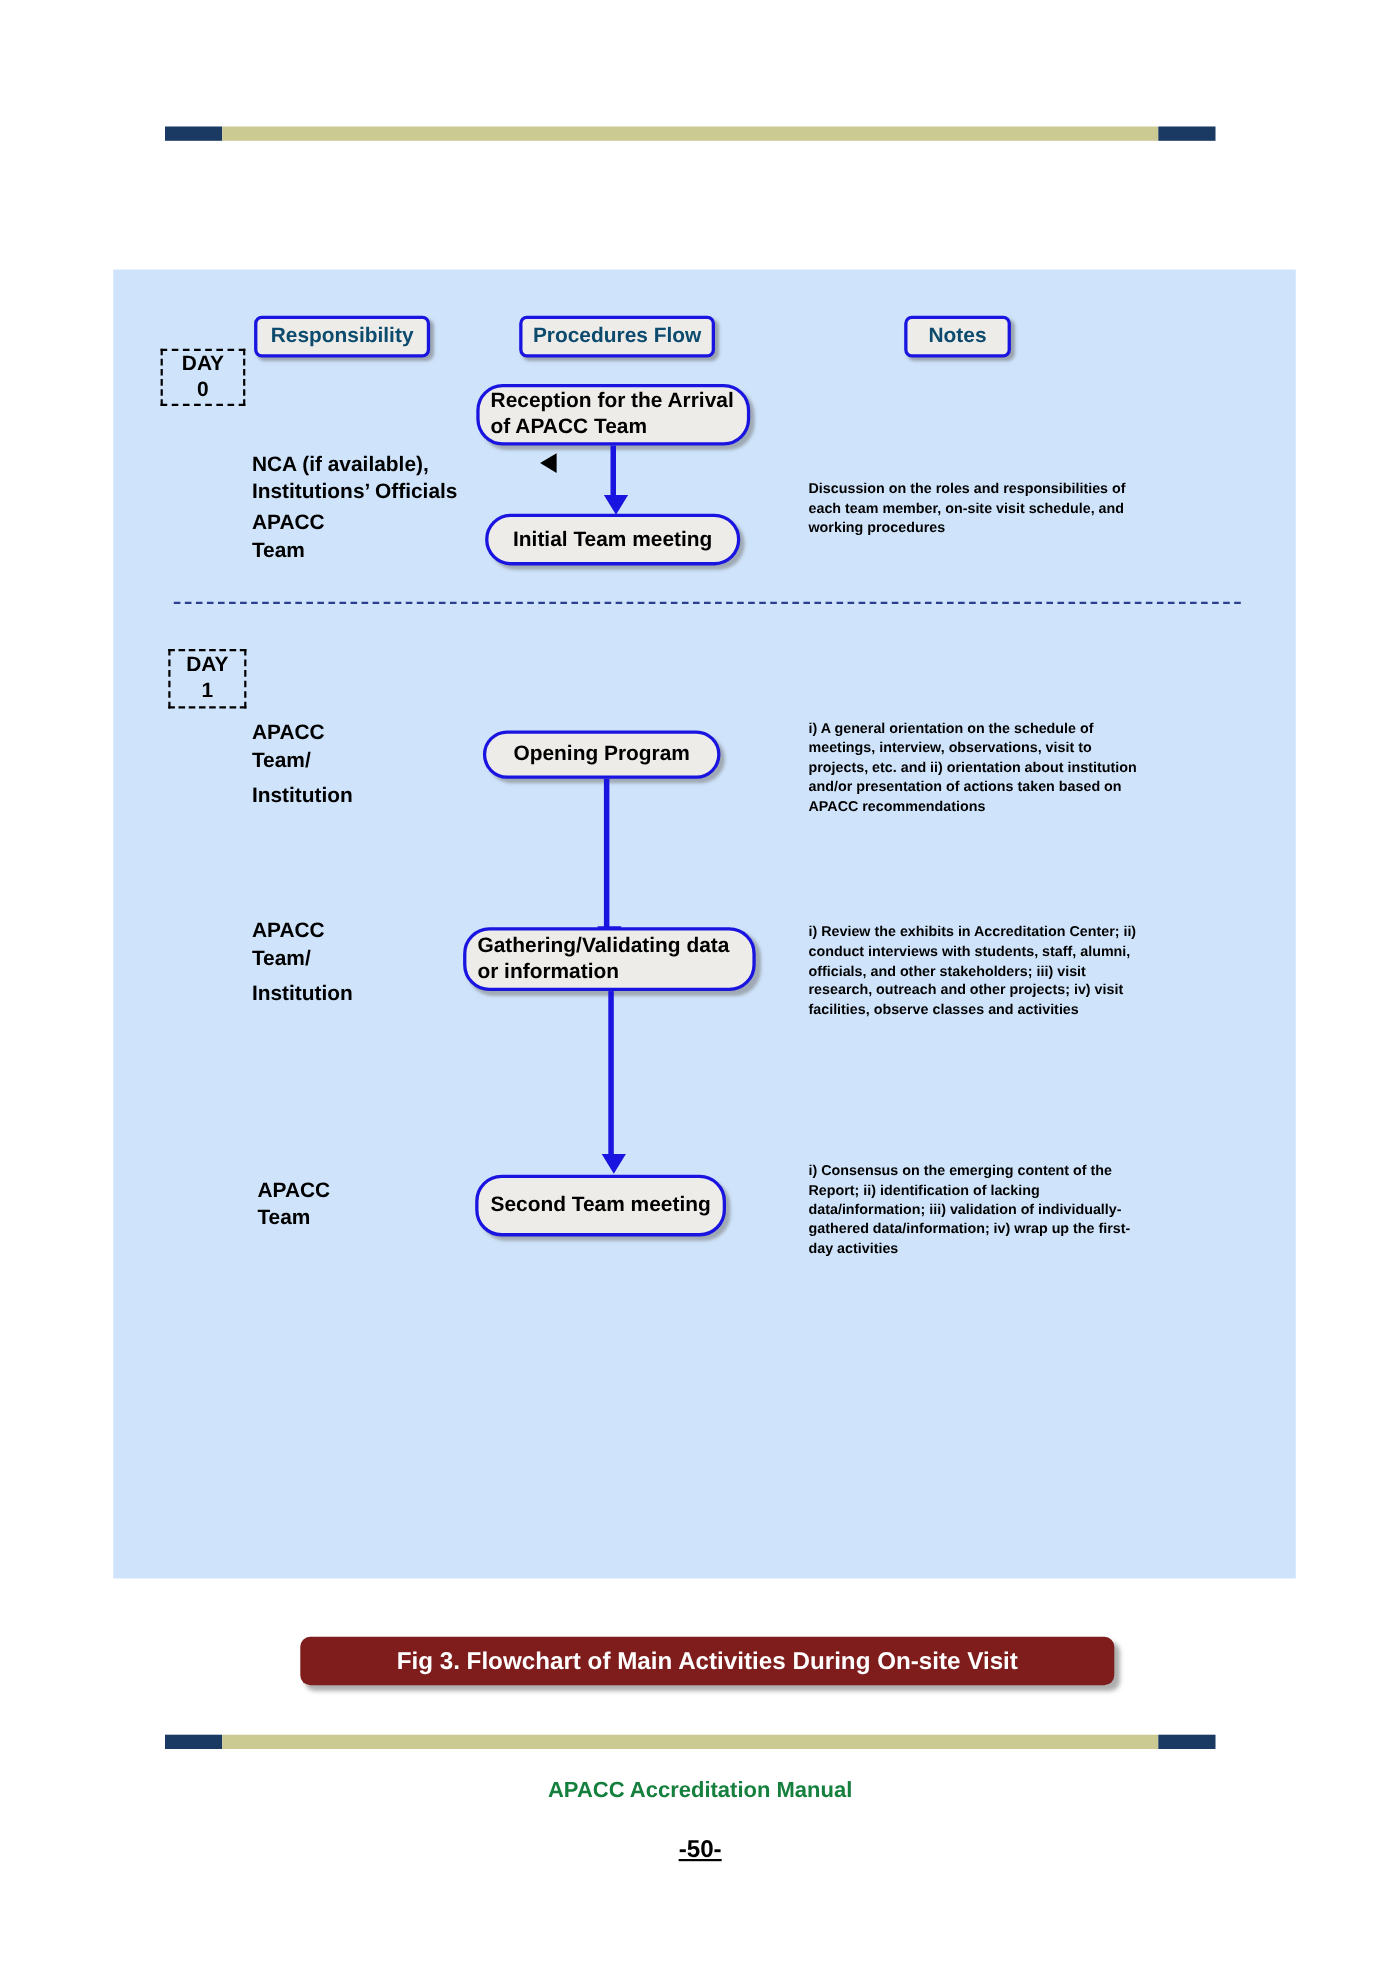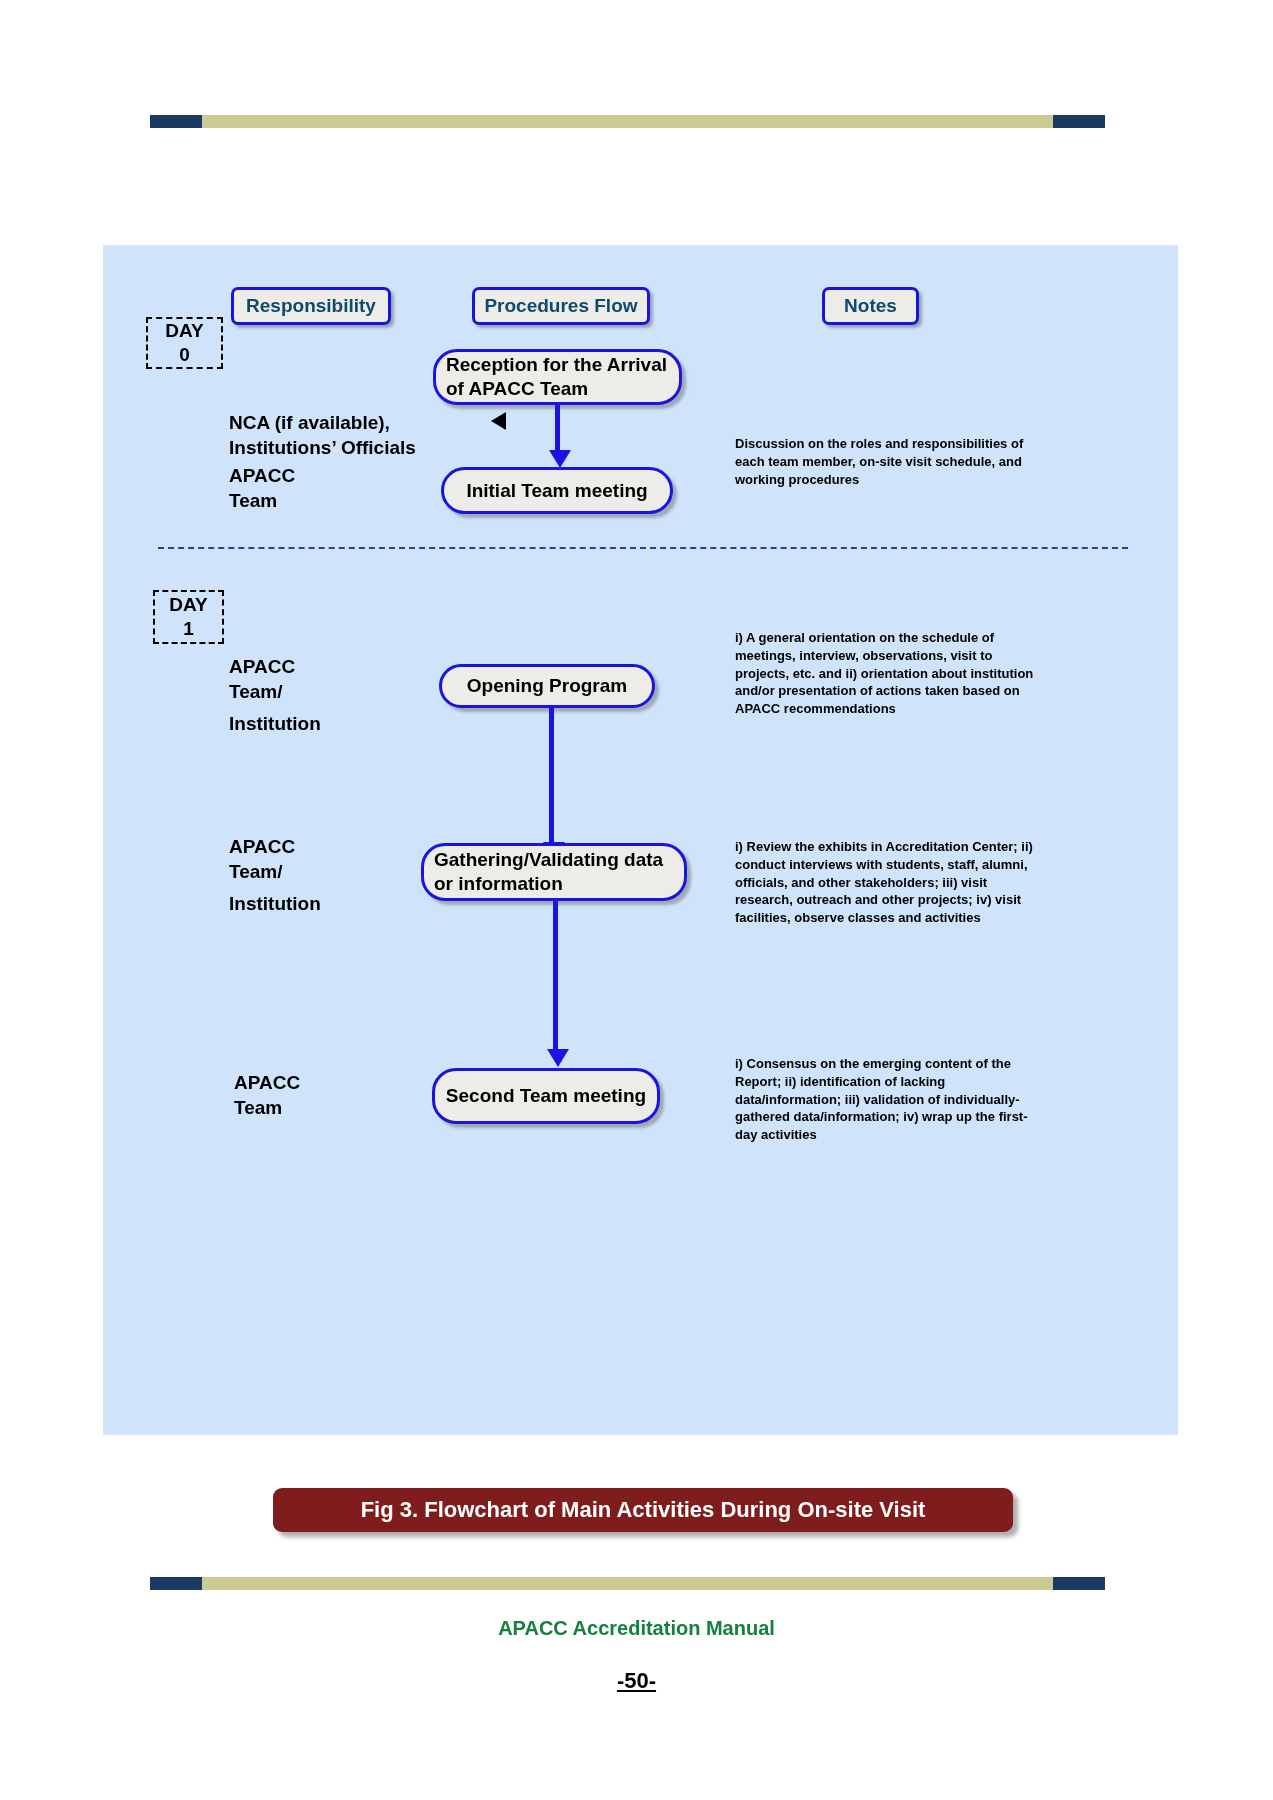--- a/index.html
+++ b/index.html
@@ -218,21 +218,21 @@
     <span>DAY</span>
     <span>1</span>
   </div>
 
   <div class="resp-text" style="left:126px; top:409px;">APACC
 Team/</div>
   <div class="resp-text" style="left:126px; top:466px;">Institution</div>
 
   <div class="proc-box" style="left:336px; top:419px; width:216px; height:44px;">Opening Program</div>
 
-  <div class="notes-text" style="left:632px; top:384px;">i) A general orientation on the schedule of meetings, interview, observations, visit to projects, etc. and ii) orientation about institution and/or presentation of actions taken based on APACC recommendations</div>
+  <div class="notes-text" style="left:632px; top:408px;">i) A general orientation on the schedule of meetings, interview, observations, visit to projects, etc. and ii) orientation about institution and/or presentation of actions taken based on APACC recommendations</div>
 
   <div class="arrow-line" style="left:446px; top:463px; height:138px;"></div>
   <div class="arrow-head" style="left:440px; top:597px;"></div>
 
   <div class="resp-text" style="left:126px; top:589px;">APACC
 Team/</div>
   <div class="resp-text" style="left:126px; top:646px;">Institution</div>
 
   <div class="proc-box" style="left:318px; top:598px; width:266px; height:58px;">Gathering/Validating data or information</div>
 

